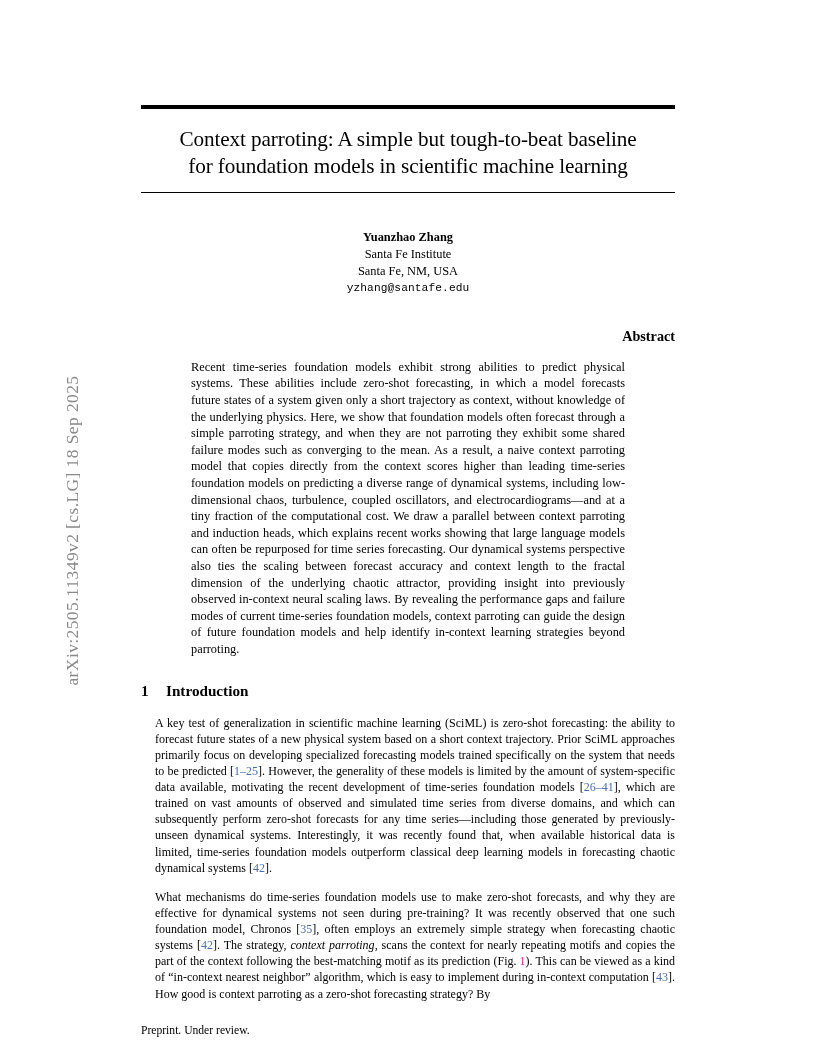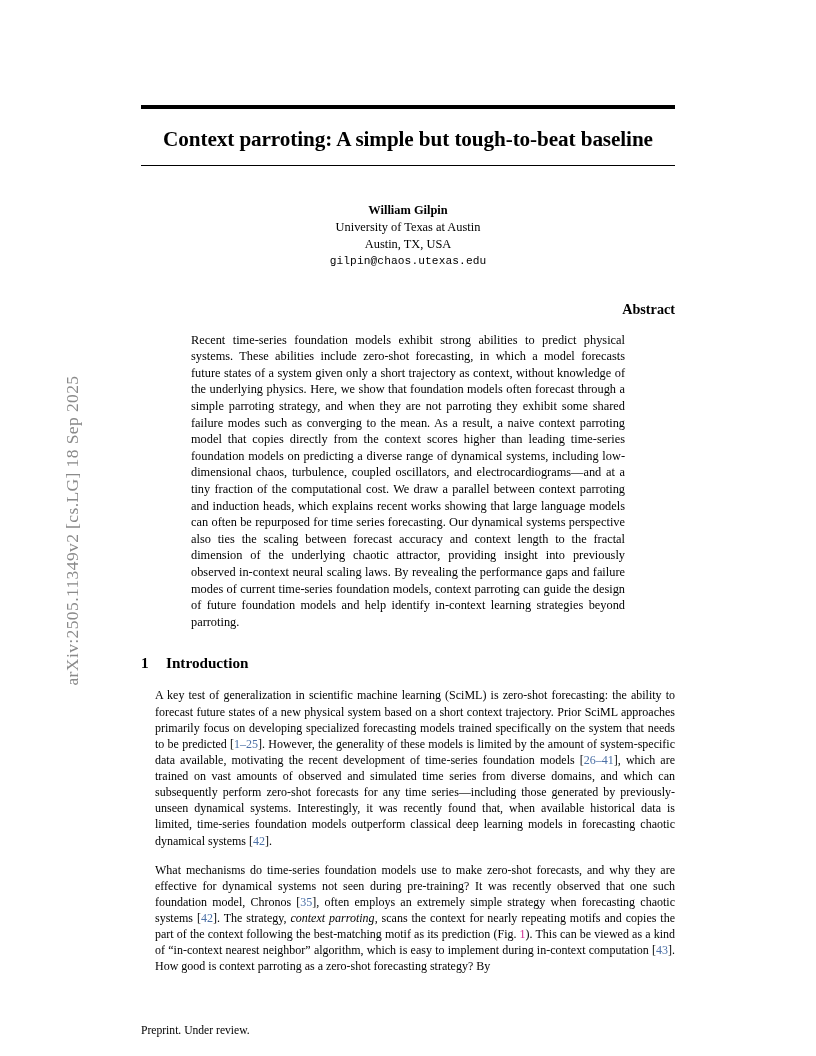--- a/index.html
+++ b/index.html
@@ -48,21 +48,21 @@
   }
   .rule-thin {
     margin-top: 12px;
     height: 1.3px;
     background: #000000;
   }
 
   h1.title {
     margin: 17px 0 0 0;
     font-size: 21.2px;
-    font-weight: bold;
+    font-weight: normal;
     line-height: 1.28;
     text-align: center;
     letter-spacing: -0.1px;
   }
   h1.title .line { display: block; }
 
   
   .authors {
     display: flex;
     margin-top: 36px;
@@ -145,30 +145,31 @@
 <div class="page">
 
   <div class="arxiv-stamp">arXiv:2505.11349v2  [cs.LG]  18 Sep 2025</div>
 
   <div class="content">
 
     <div class="rule-thick"></div>
 
     <h1 class="title">
       <span class="line">Context parroting: A simple but tough-to-beat baseline</span>
+      <span class="line">for foundation models in scientific machine learning</span>
     </h1>
 
     <div class="rule-thin"></div>
 
     <div class="authors">
       <div class="author">
-        <div class="name">William Gilpin</div>
-        <div class="aff">University of Texas at Austin</div>
-        <div class="loc">Austin, TX, USA</div>
-        <div class="email">gilpin@chaos.utexas.edu</div>
+        <div class="name">Yuanzhao Zhang</div>
+        <div class="aff">Santa Fe Institute</div>
+        <div class="loc">Santa Fe, NM, USA</div>
+        <div class="email">yzhang@santafe.edu</div>
       </div>
     </div>
 
     <h2 class="abstract-heading">Abstract</h2>
     <div class="abstract-body">Recent time-series foundation models exhibit strong abilities to predict physical systems. These abilities include zero-shot forecasting, in which a model forecasts future states of a system given only a short trajectory as context, without knowledge of the underlying physics. Here, we show that foundation models often forecast through a simple parroting strategy, and when they are not parroting they exhibit some shared failure modes such as converging to the mean. As a result, a naive context parroting model that copies directly from the context scores higher than leading time-series foundation models on predicting a diverse range of dynamical systems, including low-dimensional chaos, turbulence, coupled oscillators, and electrocardiograms—and at a tiny fraction of the computational cost. We draw a parallel between context parroting and induction heads, which explains recent works showing that large language models can often be repurposed for time series forecasting. Our dynamical systems perspective also ties the scaling between forecast accuracy and context length to the fractal dimension of the underlying chaotic attractor, providing insight into previously observed in-context neural scaling laws. By revealing the performance gaps and failure modes of current time-series foundation models, context parroting can guide the design of future foundation models and help identify in-context learning strategies beyond parroting.</div>
 
     <h2 class="section-heading">
       <span class="num">1</span><span>Introduction</span>
     </h2>
 

